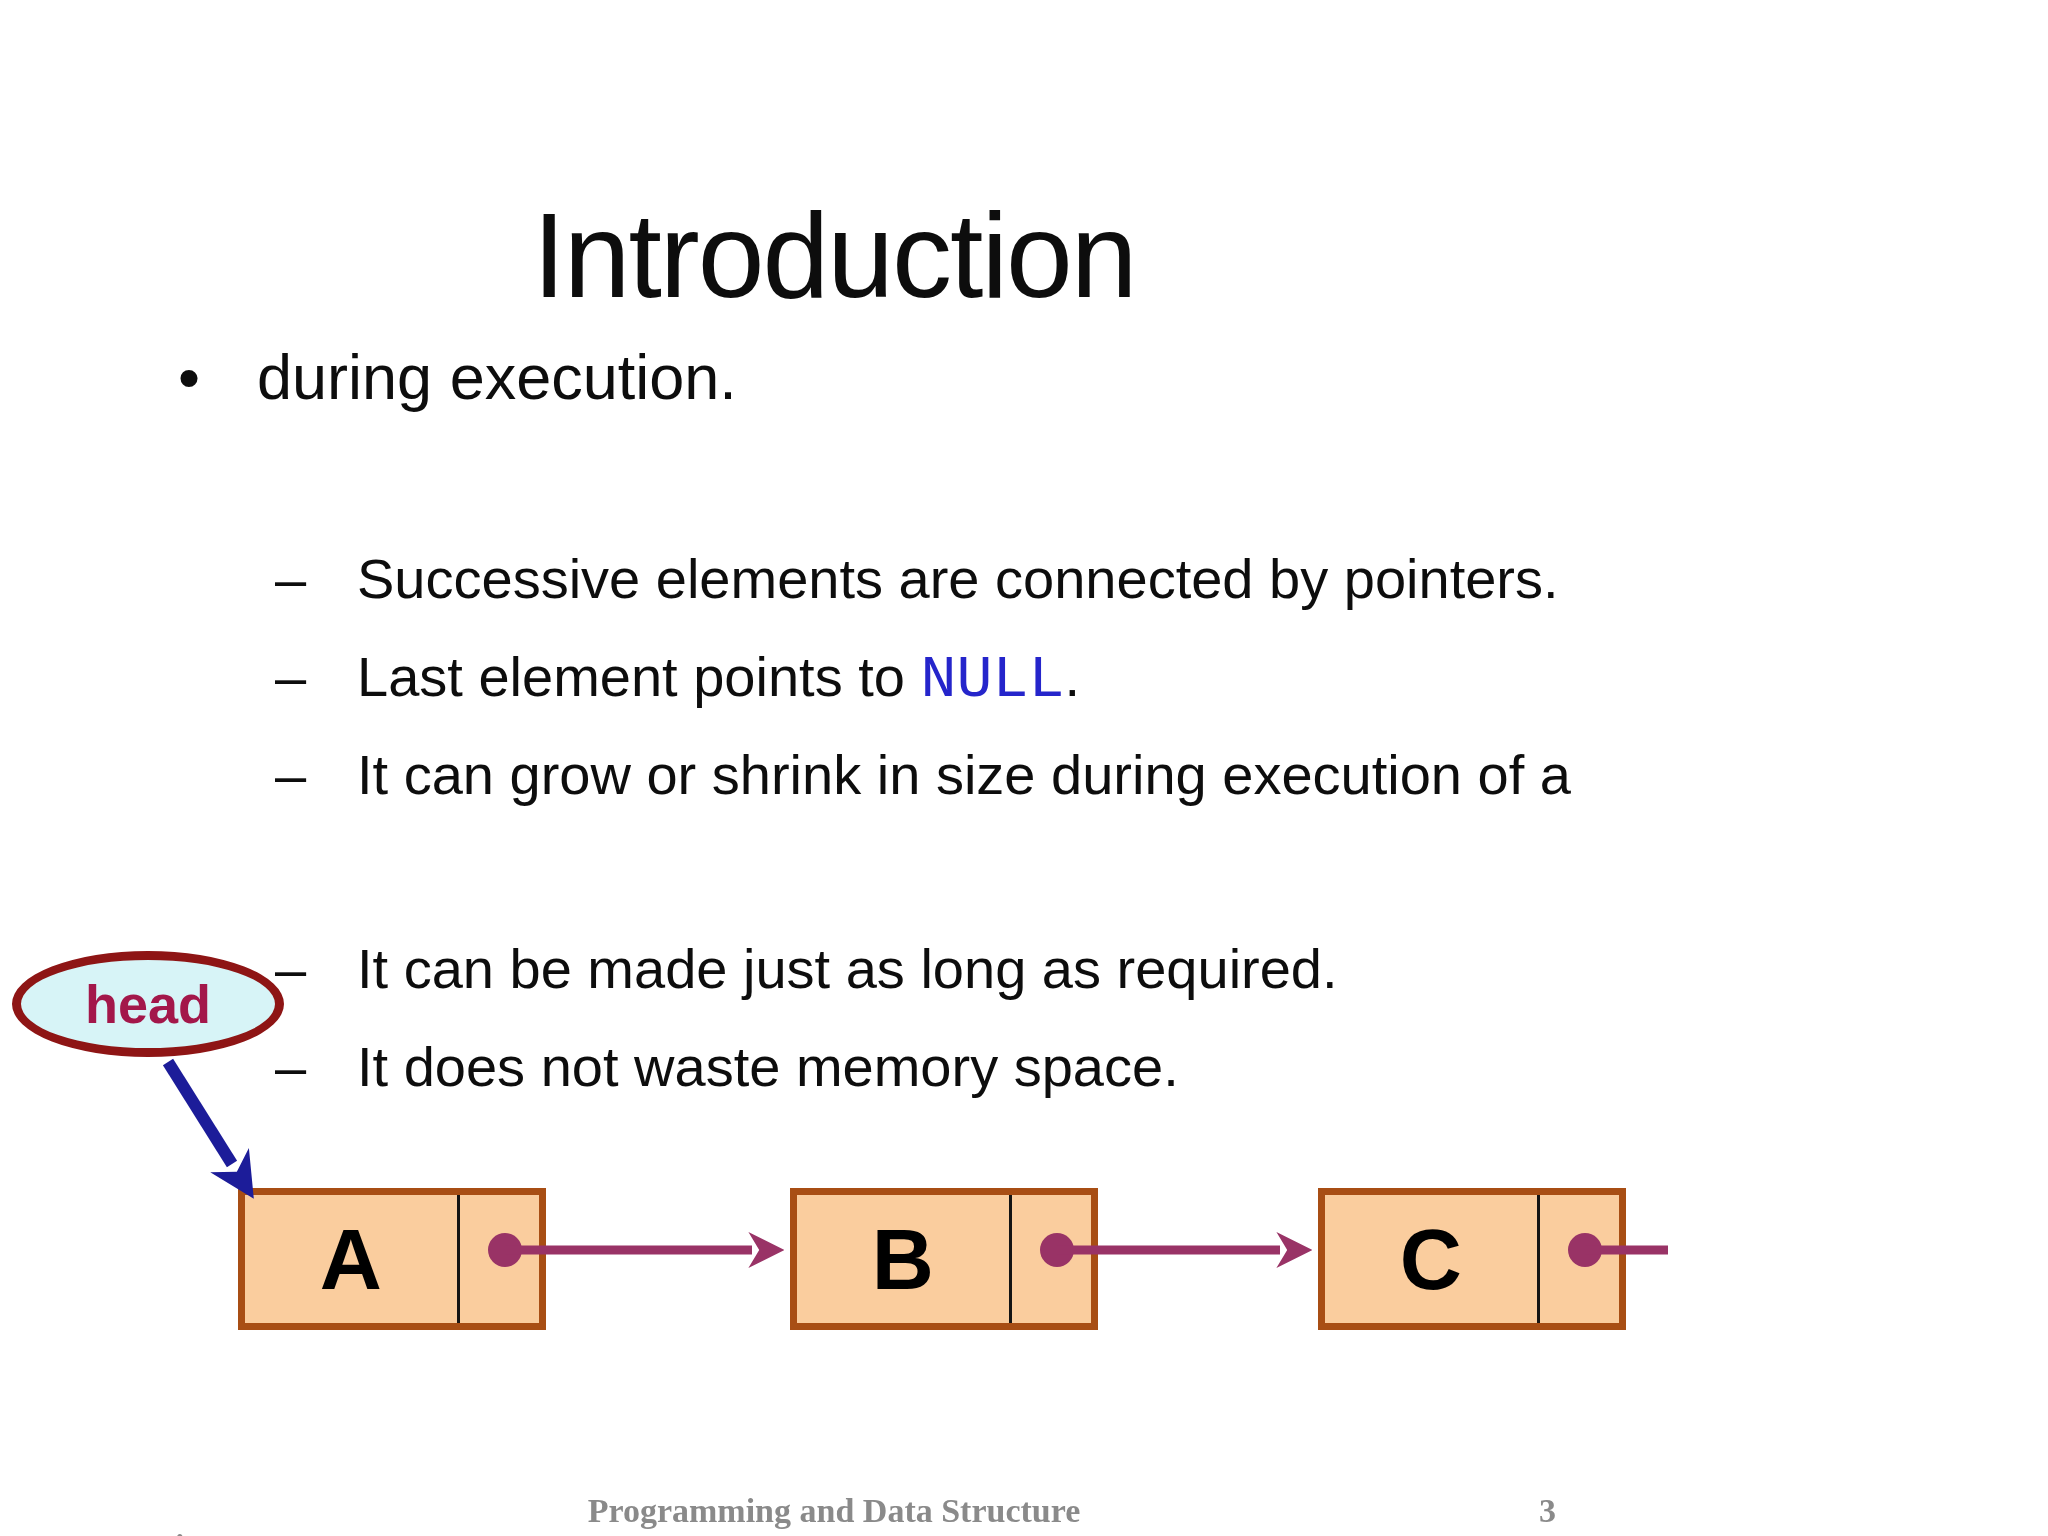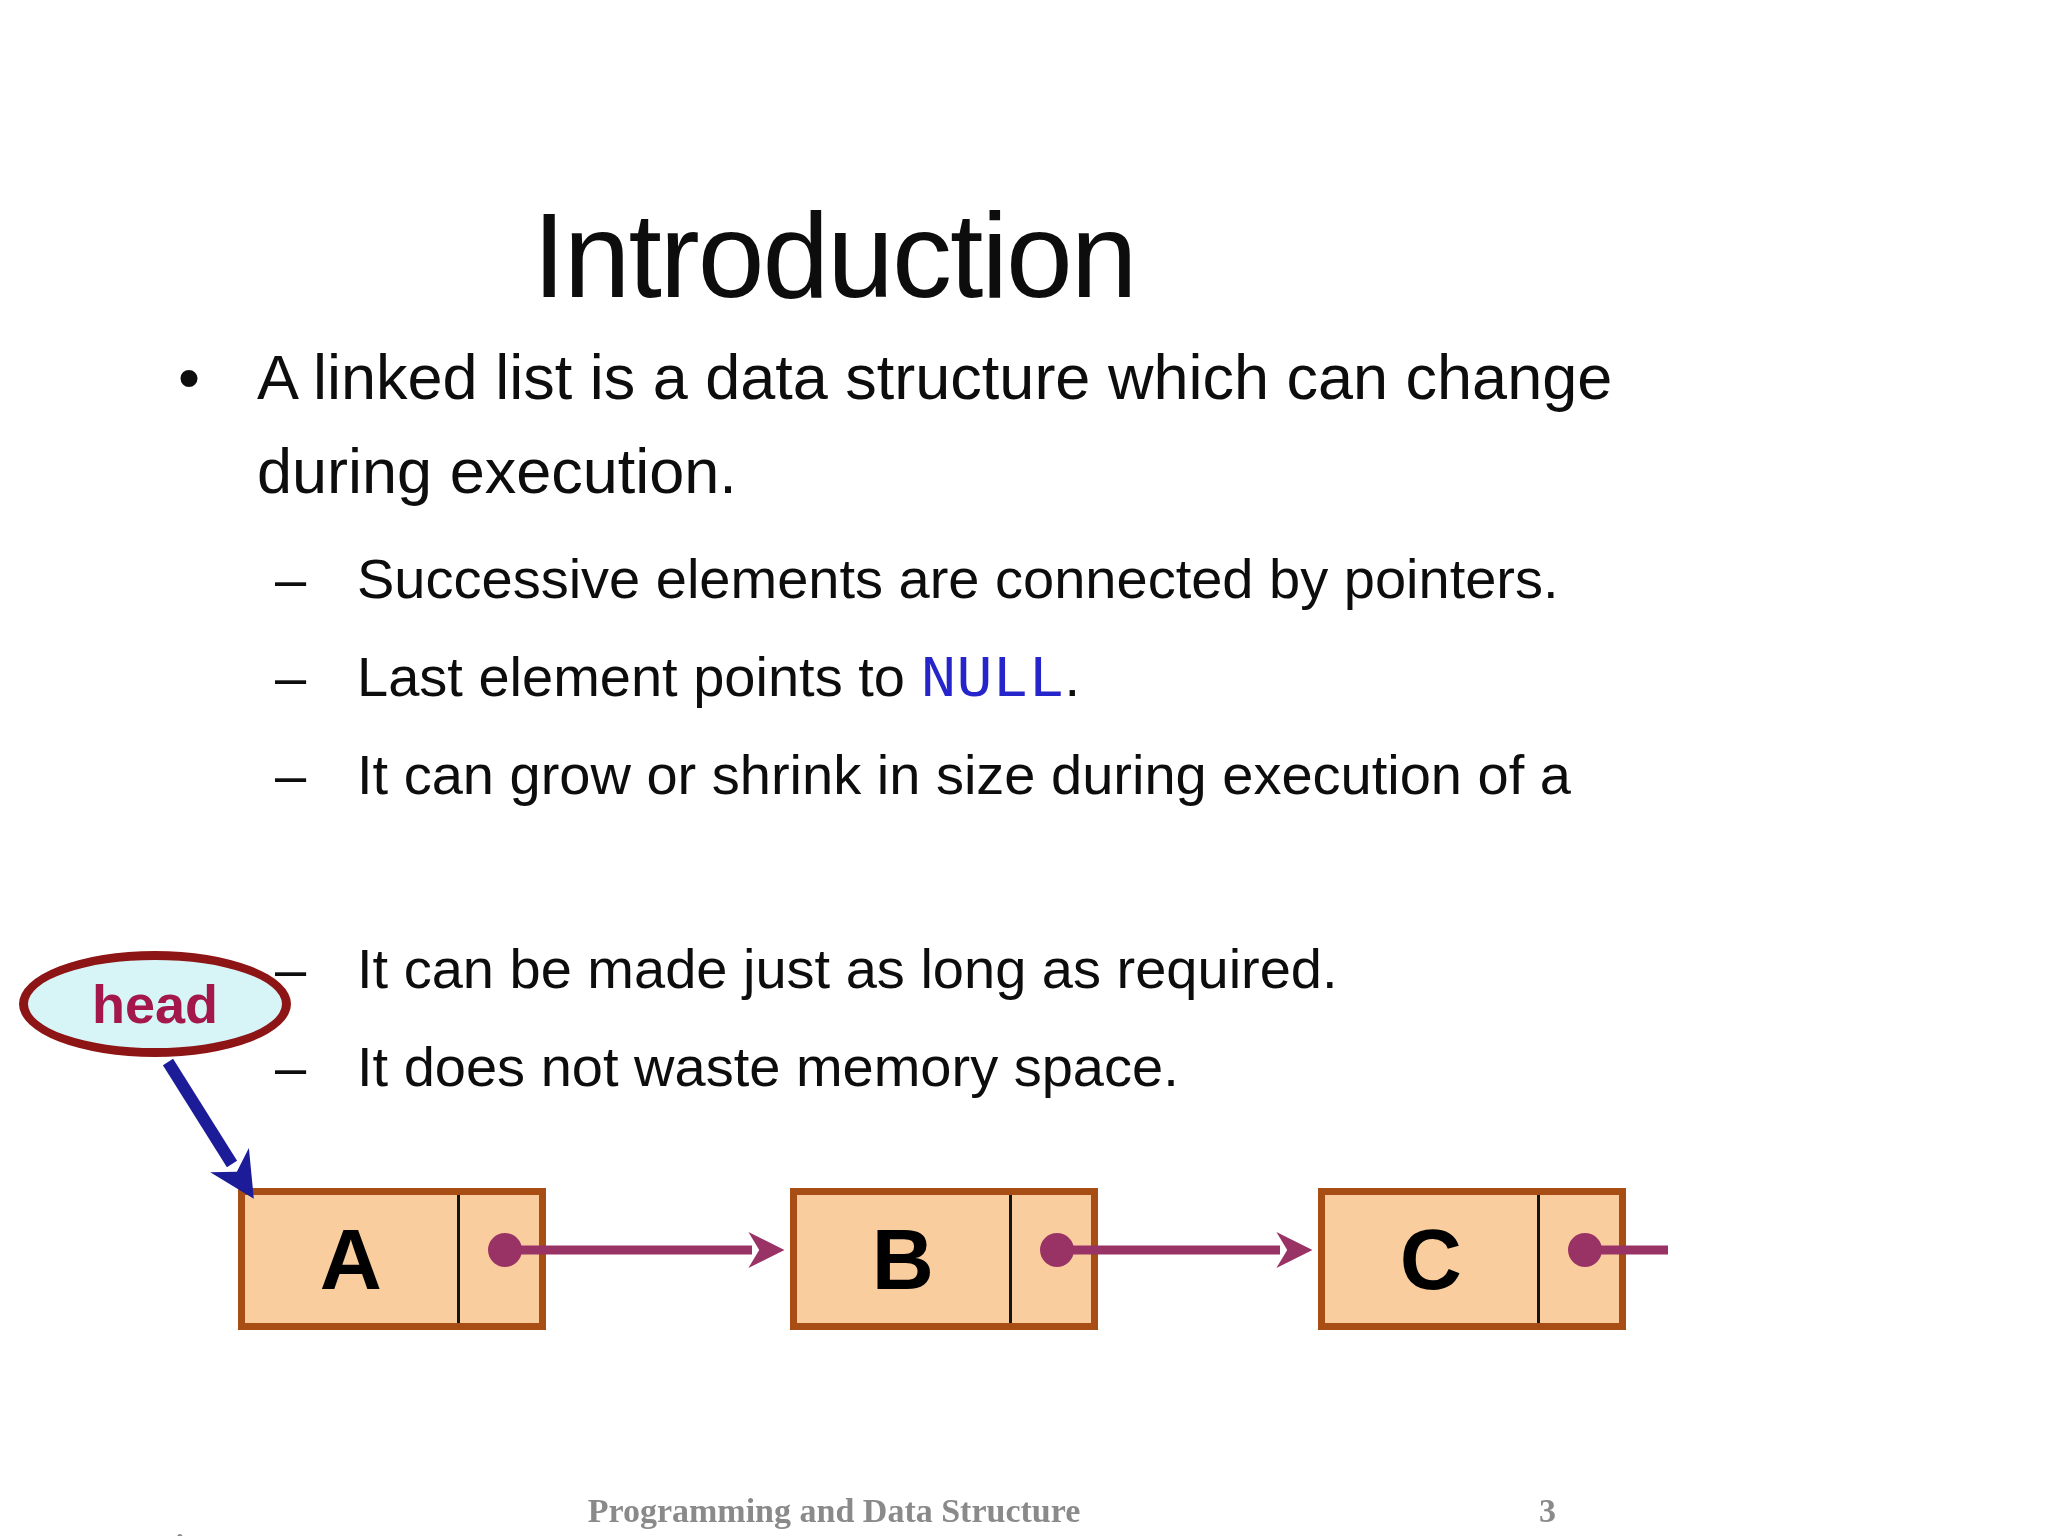--- a/index.html
+++ b/index.html
@@ -32,21 +32,21 @@
   }
   .sub .marker{flex:0 0 82px;}
   .s1{top:530px;} .s2{top:628px;} .s3{top:726px;} .s4{top:920px;} .s5{top:1018px;}
   .code{
     font-family:"Liberation Mono",monospace;
     font-size:60px;
     color:#2525CB;
   }
   
   .head-oval{
-    position:absolute;left:19px;top:951px;width:272px;height:106px;
+    position:absolute;left:12px;top:951px;width:272px;height:106px;
     background:#D7F4F7;
     border:9px solid #8E1515;
     border-radius:50%;
     box-sizing:border-box;
     display:flex;align-items:center;justify-content:center;
   }
   .head-oval span{
     font-size:54px;font-weight:bold;color:#A3174A;
   }
   
@@ -84,21 +84,20 @@
 </head>
 <body>
 
 <main class="slide">
 
   <h1 class="title">Introduction</h1>
 
   <div class="b1">
     <span class="marker">•</span>
     <div>
-      <div>A linked list is a data structure which can change</div>
       <div>during execution.</div>
     </div>
   </div>
 
   <div class="sub s1">
     <span class="marker">–</span>
     <div>
       <div>Successive elements are connected by pointers.</div>
     </div>
   </div>

